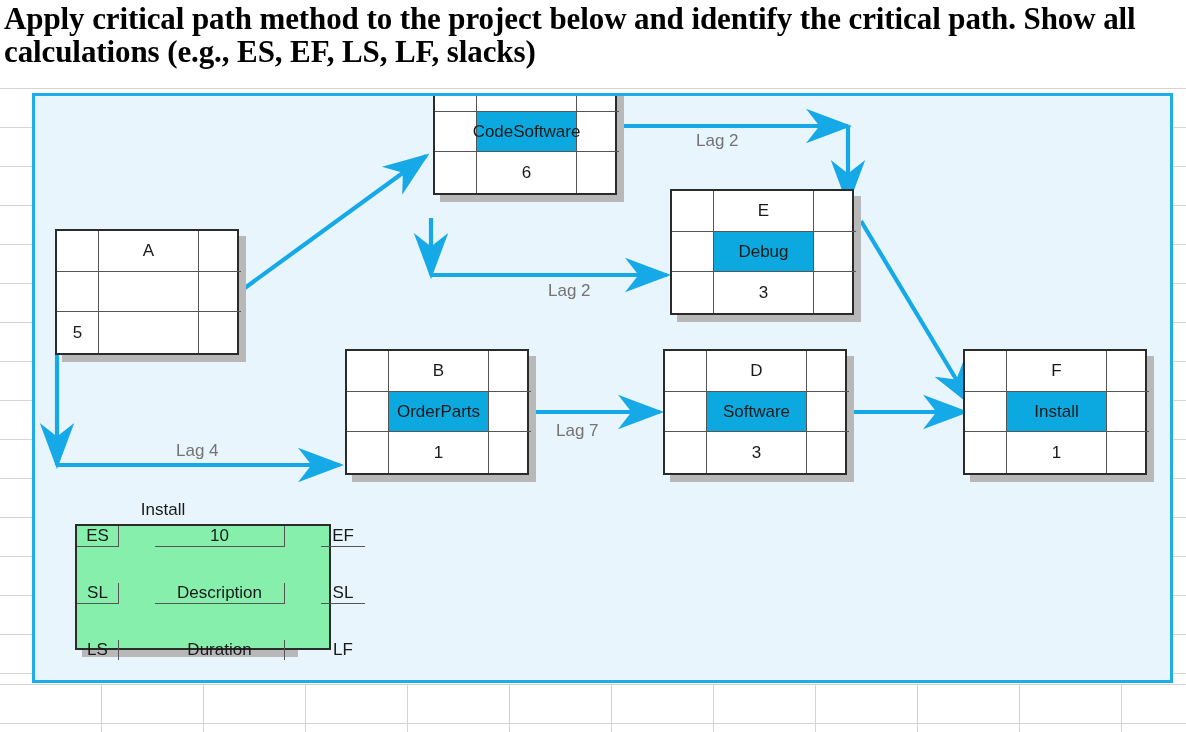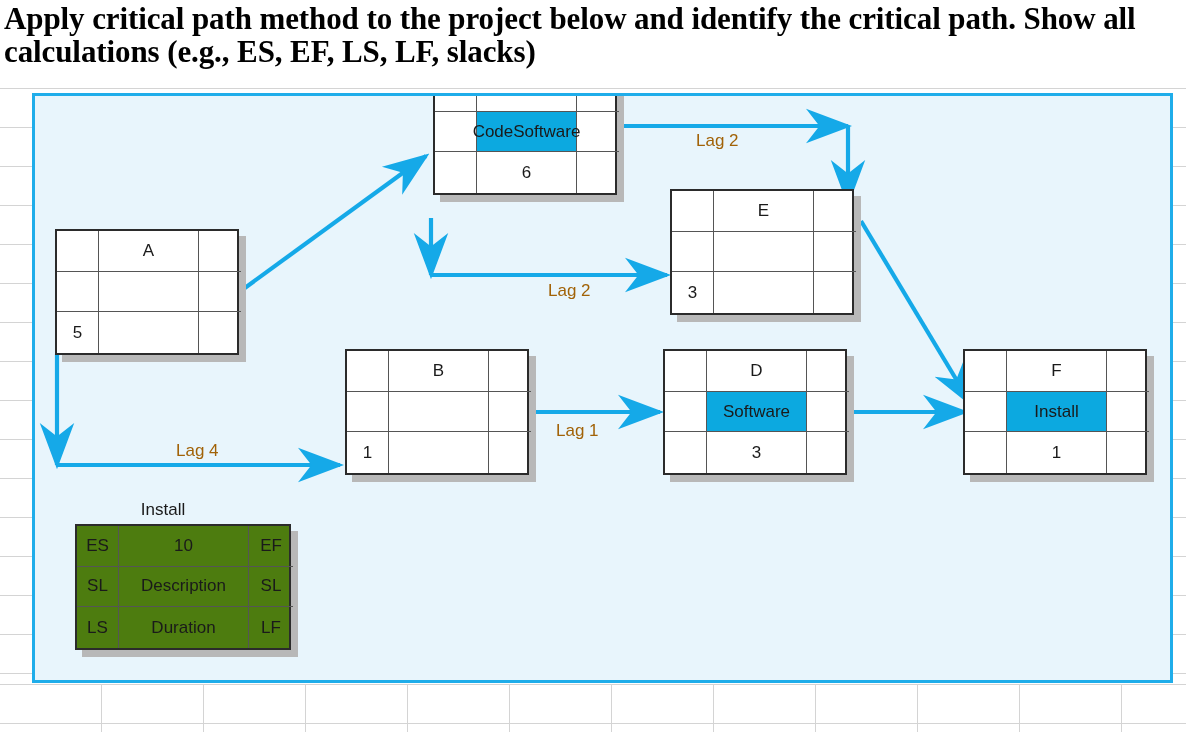--- a/index.html
+++ b/index.html
@@ -83,38 +83,39 @@
   .legend-wrap { position:absolute; }
   .legend-title {
     position:absolute; left:0; top:0; width:216px;
     text-align:center; font-size:17px; color:#1a1a1a;
   }
   .legend-box { position:absolute; left:20px; top:24px; width:216px; height:126px; }
   .legend-box .shadow {
     position:absolute; left:7px; top:7px; width:216px; height:126px; background:#b8b8b8;
   }
   .legend-box .grid3 {
-    position:absolute; left:0; top:0; width:216px; height:126px;
-    background:#4d7c0f; border:2.5px solid #2b2b2b;
+    position:absolute; left:0; top:0; width:256px; height:126px;
+    background:#86efac; border:2.5px solid #2b2b2b;
     display:grid;
     grid-template-columns: 42px 130px 44px;
     grid-template-rows: 1fr 1fr 1fr;
+    gap: 36px;
   }
   .legend-box .cell {
     border-right:1.6px solid #555; border-bottom:1.6px solid #555;
     display:flex; align-items:center; justify-content:center;
     font-size:17px; color:#1a1a1a;
   }
   .legend-box .cell:nth-child(3n){ border-right:none; }
   .legend-box .cell:nth-child(n+7){ border-bottom:none; }
 
   
   .lag {
     position:absolute;
-    font-size:17px; color:#a16207;
+    font-size:17px; color:#737373;
     white-space:nowrap;
   }
 
   svg.arrows { position:absolute; left:0; top:0; width:1141px; height:590px; overflow:visible; }
 </style>
 </head>
 <body>
 
 <div id="root">
 
@@ -214,34 +215,40 @@
       </div>
     </div>
 
     <div class="node" style="left:635px; top:93px;">
       <div class="shadow"></div>
       <div class="grid3">
         <div class="cell"></div>
         <div class="cell">E</div>
         <div class="cell"></div>
         <div class="cell"></div>
+        <div class="cell fill desc">Debug</div>
         <div class="cell"></div>
         <div class="cell"></div>
         <div class="cell">3</div>
         <div class="cell"></div>
       </div>
     </div>
 
     <div class="node" style="left:310px; top:253px;">
       <div class="shadow"></div>
       <div class="grid3">
         <div class="cell"></div>
         <div class="cell">B</div>
         <div class="cell"></div>
         <div class="cell"></div>
+        <div class="cell fill desc">
+          <span>Order</span>
+            <br>
+          <span>Parts</span>
+        </div>
         <div class="cell"></div>
         <div class="cell"></div>
         <div class="cell">1</div>
         <div class="cell"></div>
       </div>
     </div>
 
     <div class="node" style="left:628px; top:253px;">
       <div class="shadow"></div>
       <div class="grid3">
@@ -268,21 +275,21 @@
         <div class="cell"></div>
         <div class="cell"></div>
         <div class="cell">1</div>
         <div class="cell"></div>
       </div>
     </div>
 
     <div class="lag" style="left:661px; top:35px;">Lag 2</div>
     <div class="lag" style="left:513px; top:185px;">Lag 2</div>
     <div class="lag" style="left:141px; top:345px;">Lag 4</div>
-    <div class="lag" style="left:521px; top:325px;">Lag 1</div>
+    <div class="lag" style="left:521px; top:325px;">Lag 7</div>
 
     <div class="legend-wrap" style="left:20px; top:404px;">
       <div class="legend-title">Install</div>
       <div class="legend-box">
         <div class="shadow"></div>
         <div class="grid3">
           <div class="cell">ES</div>
           <div class="cell">10</div>
           <div class="cell">EF</div>
           <div class="cell">SL</div>

